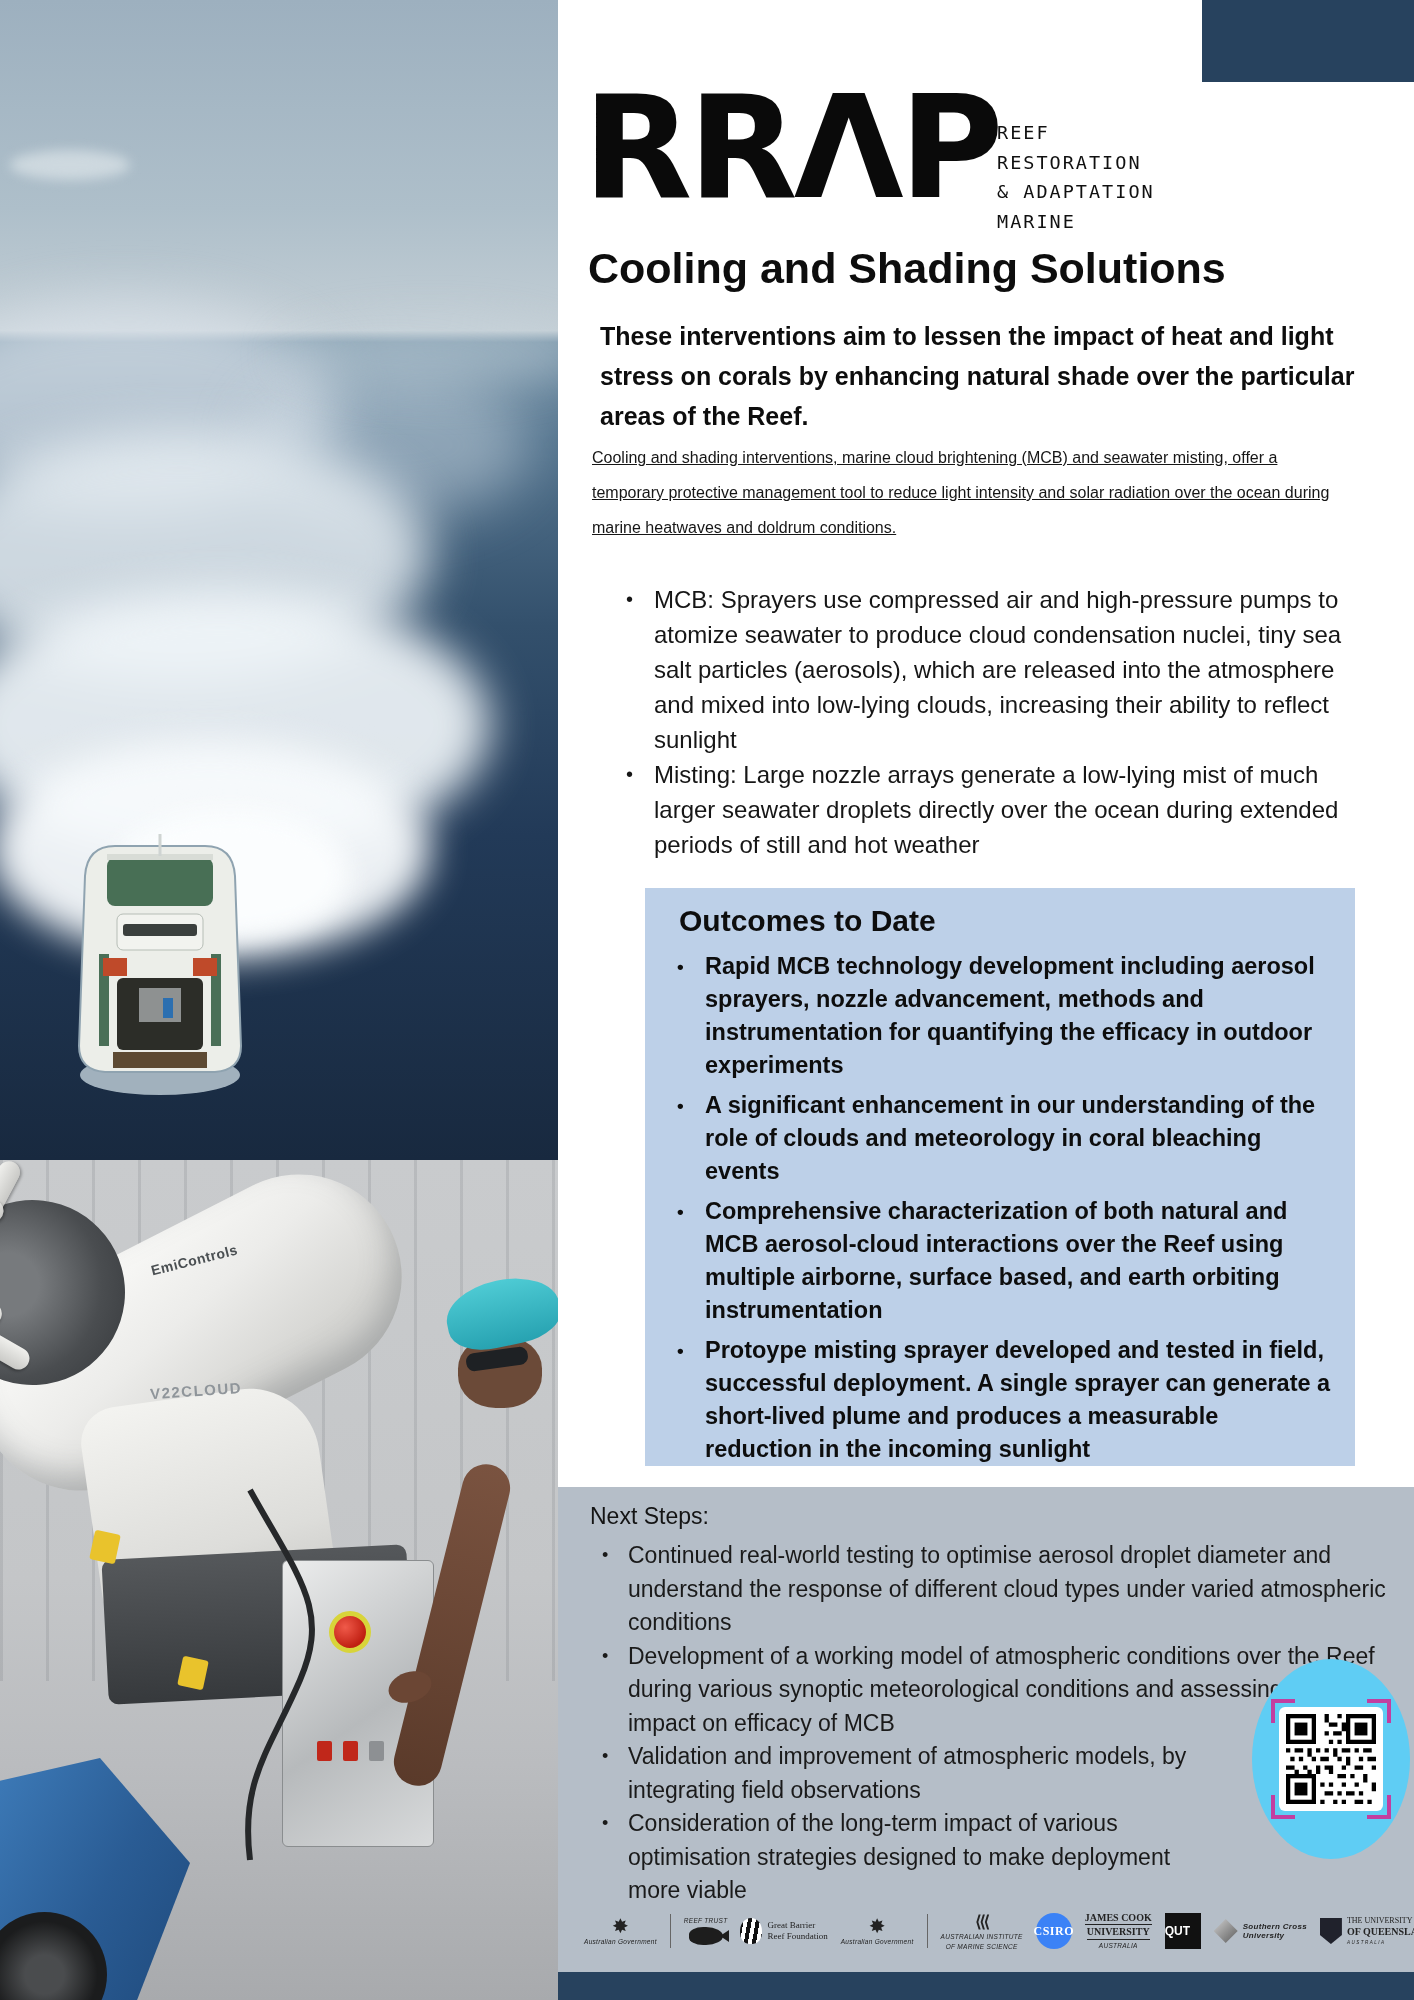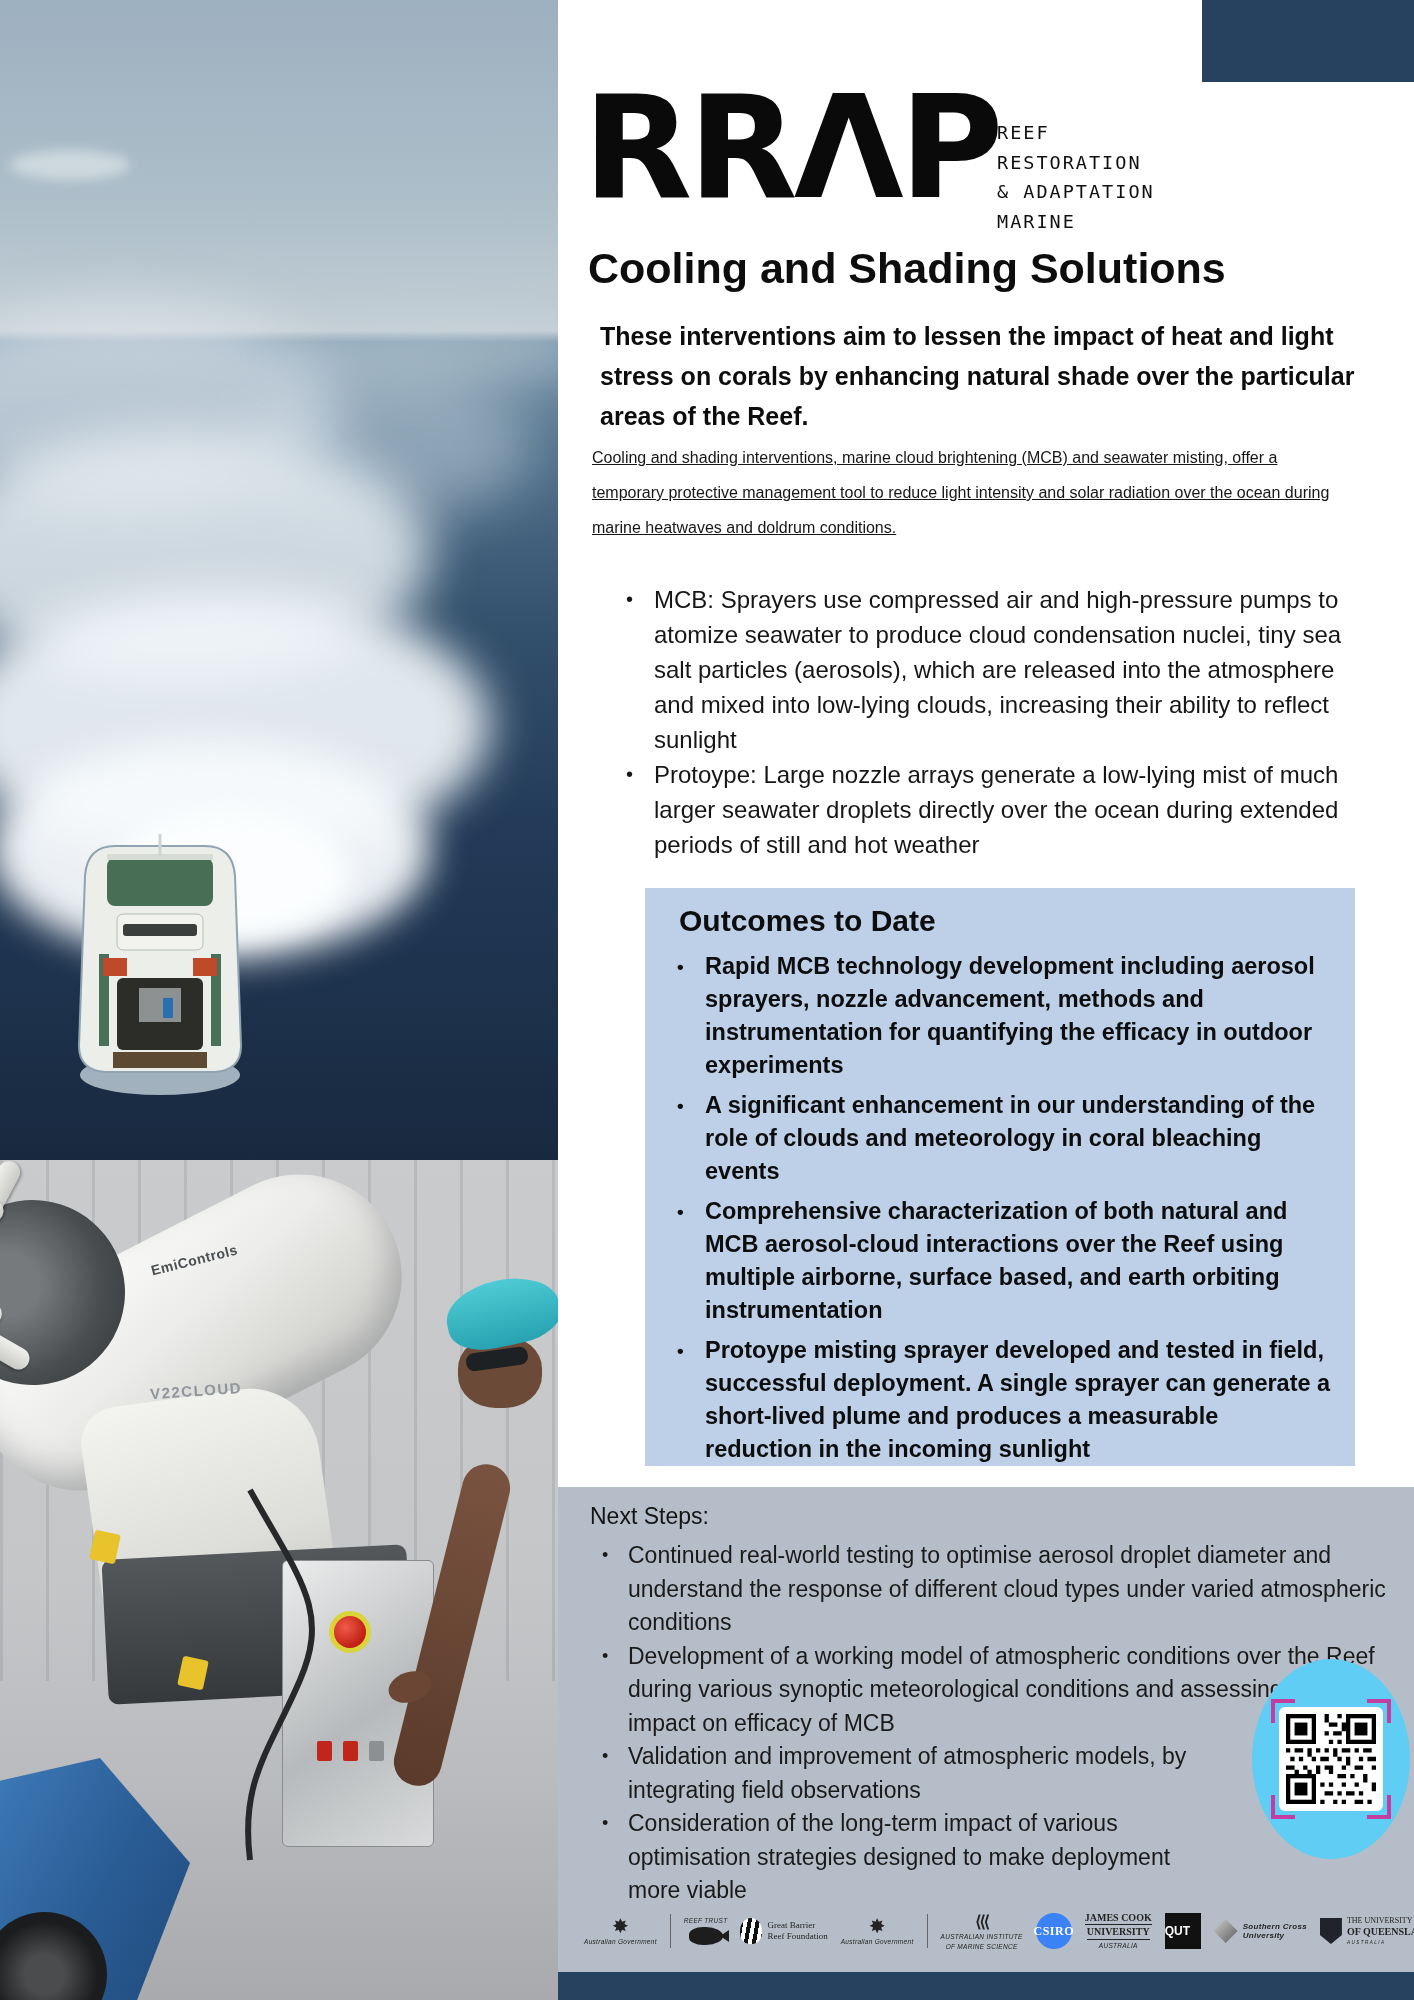--- a/index.html
+++ b/index.html
@@ -214,21 +214,21 @@
     <span>&amp; ADAPTATION</span>
     <span>MARINE</span>
   </div>
 
   <h1 class="page-title">Cooling and Shading Solutions</h1>
   <p class="intro">These interventions aim to lessen the impact of heat and light stress on corals by enhancing natural shade over the particular areas of the Reef.</p>
   <p class="body-par">Cooling and shading interventions, marine cloud brightening (MCB) and seawater misting, offer a temporary protective management tool to reduce light intensity and solar radiation over the ocean during marine heatwaves and doldrum conditions.</p>
 
   <ul class="method-list">
     <li>MCB: Sprayers use compressed air and high-pressure pumps to atomize seawater to produce cloud condensation nuclei, tiny sea salt particles (aerosols), which are released into the atmosphere and mixed into low-lying clouds, increasing their ability to reflect sunlight</li>
-    <li>Protoype: Large nozzle arrays generate a low-lying mist of much larger seawater droplets directly over the ocean during extended periods of still and hot weather</li>
+    <li>Misting: Large nozzle arrays generate a low-lying mist of much larger seawater droplets directly over the ocean during extended periods of still and hot weather</li>
   </ul>
 
   <div class="outcomes-box">
     <h2>Outcomes to Date</h2>
     <ul class="outcomes-list">
       <li>Rapid MCB technology development including aerosol sprayers, nozzle advancement, methods and instrumentation for quantifying the efficacy in outdoor experiments</li>
       <li>A significant enhancement in our understanding of the role of clouds and meteorology in coral bleaching events</li>
       <li>Comprehensive characterization of both natural and MCB aerosol-cloud interactions over the Reef using multiple airborne, surface based, and earth orbiting instrumentation</li>
       <li>Protoype misting sprayer developed and tested in field, successful deployment. A single sprayer can generate a short-lived plume and produces a measurable reduction in the incoming sunlight</li>
     </ul>

